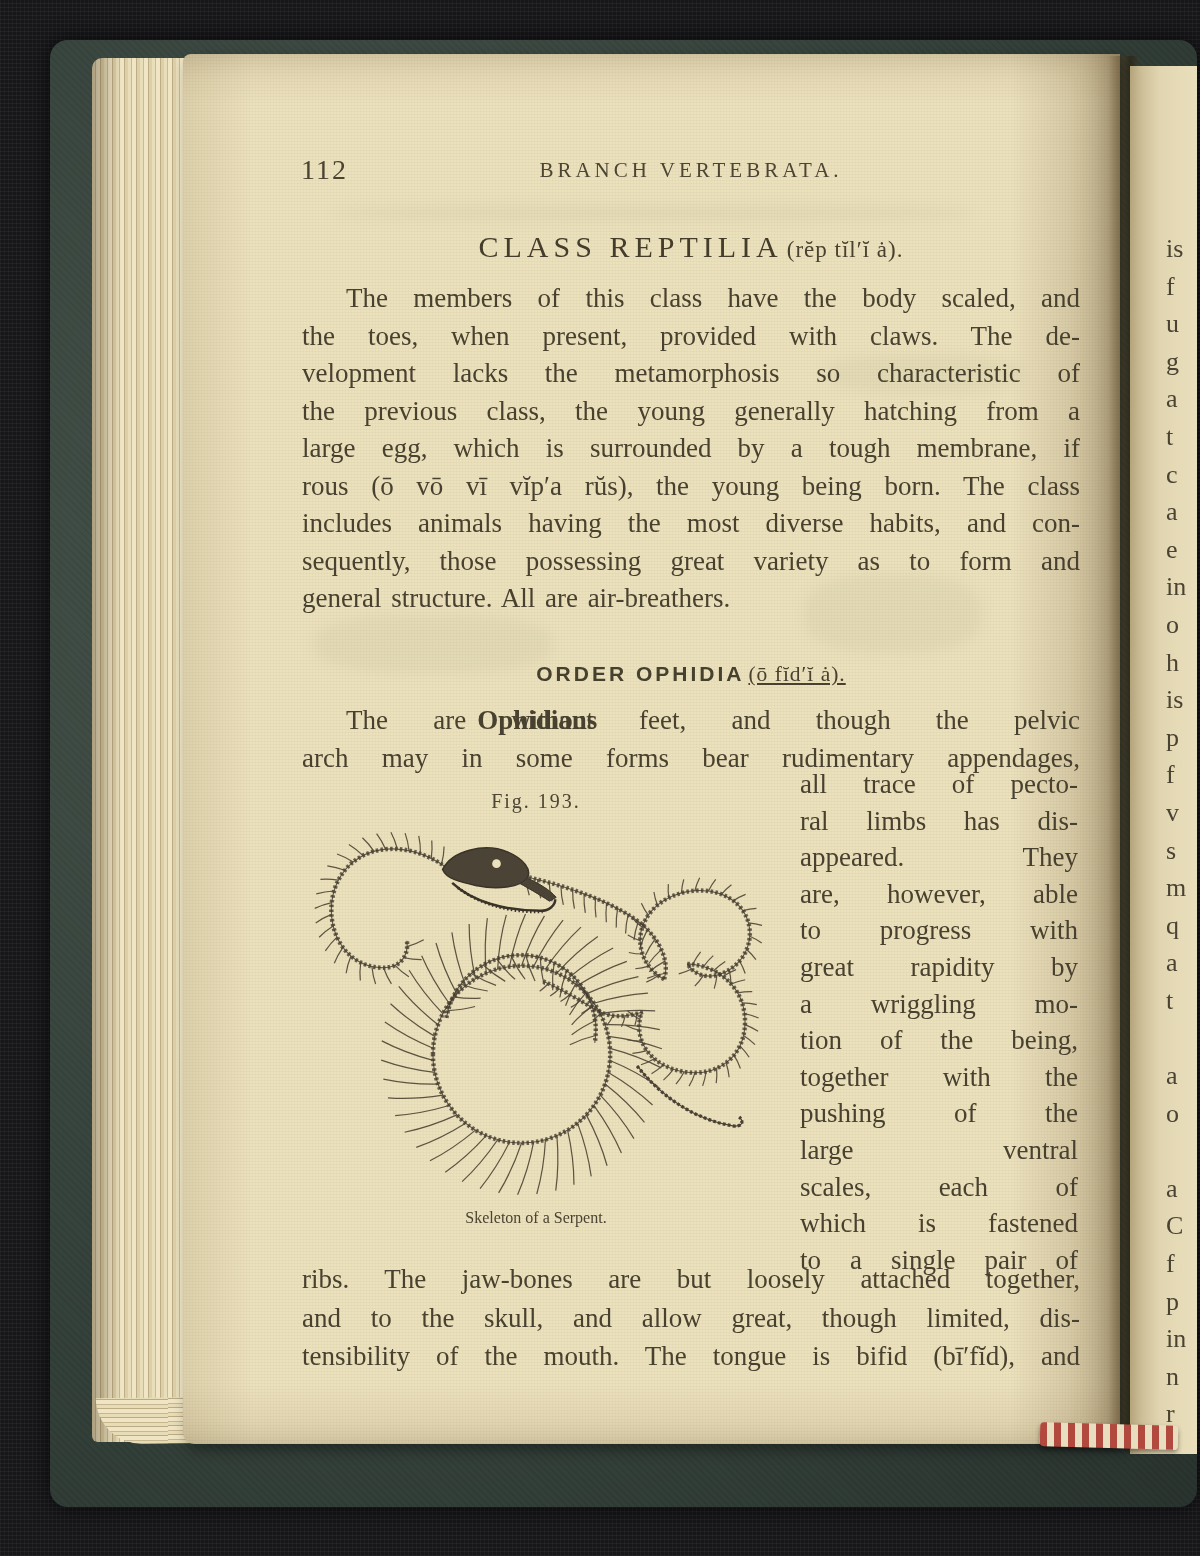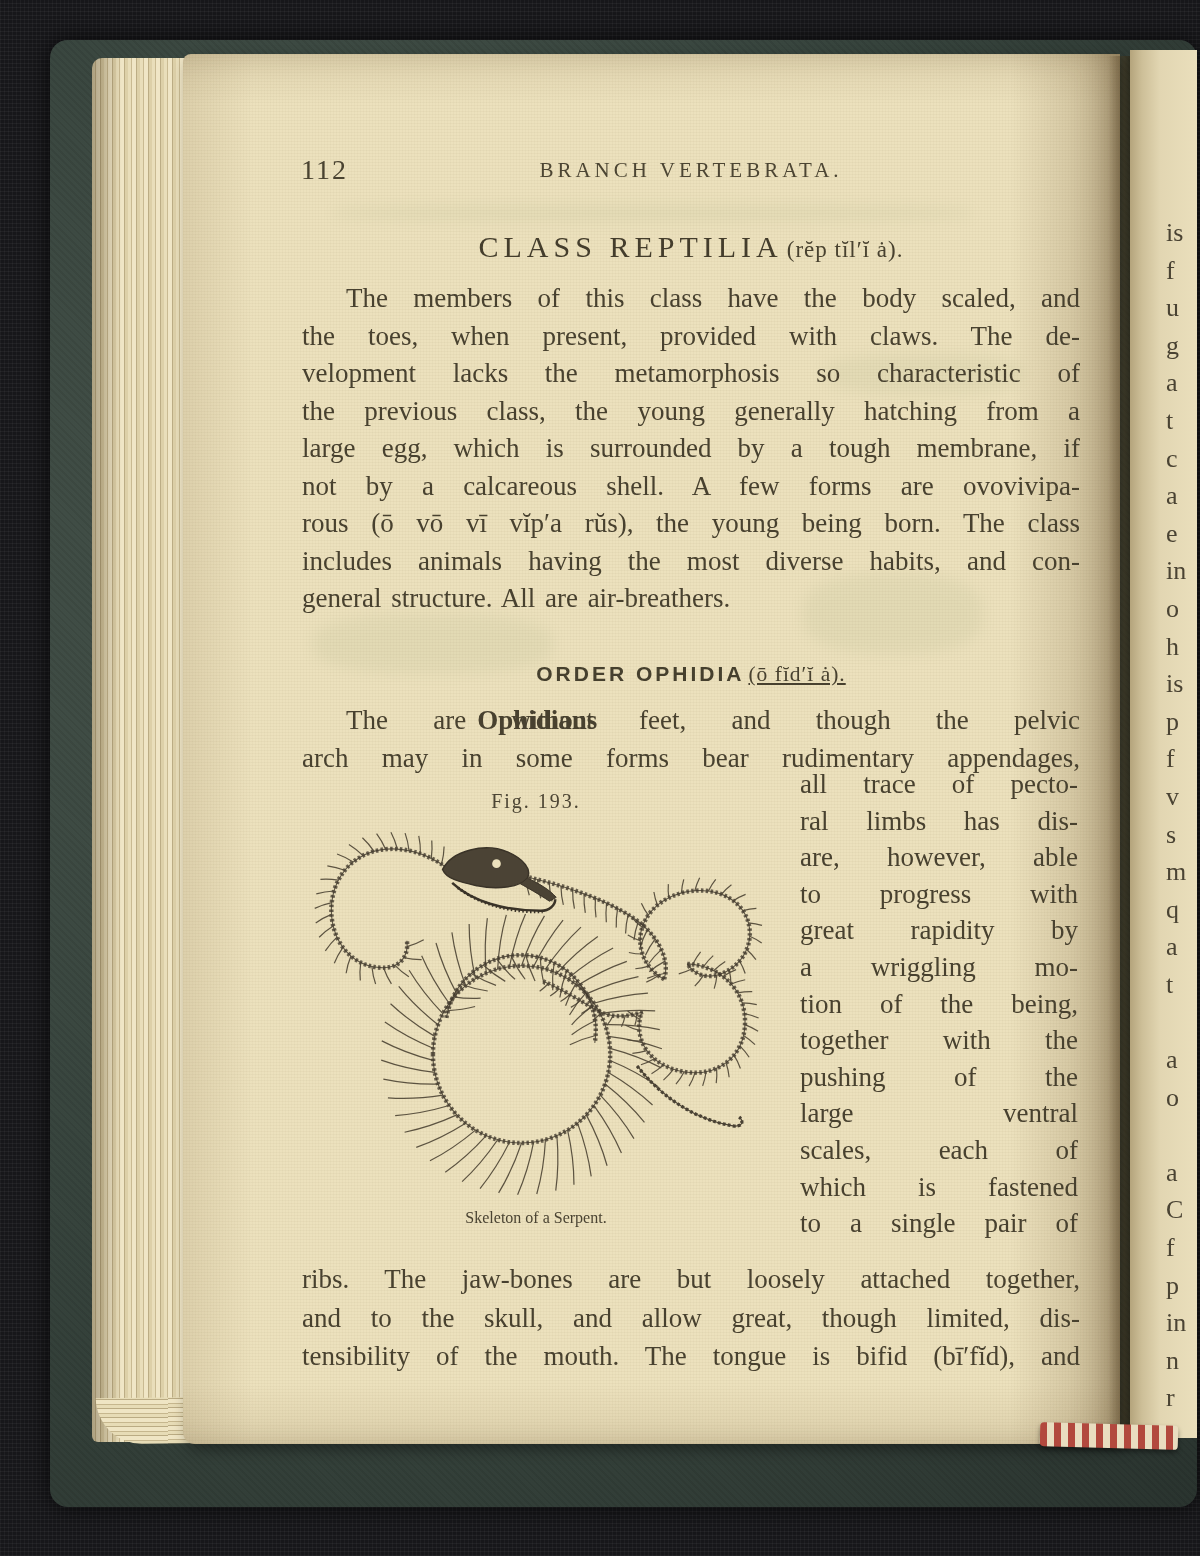--- a/index.html
+++ b/index.html
@@ -55,21 +55,21 @@
   .figlabel{text-align:center;font-size:20px;letter-spacing:2px;color:#4c4534;}
   .figsvg{width:472px;height:394px;margin-top:2px;}
   .figcaption{text-align:center;font-size:16px;margin-top:0px;color:#4a4332;}
   .sidecol{left:617px;top:712px;width:278px;font-size:27px;line-height:36.6px;word-spacing:2px;}
   .p3{top:1206px;line-height:38.5px;}
   .tl{position:static;display:block;text-align:justify;text-align-last:justify;}
   .tl.last-left{text-align-last:left;}
   
   .gutter{position:absolute;left:1108px;top:56px;width:30px;height:1388px;
     background:linear-gradient(90deg, rgba(70,52,24,0), rgba(70,52,24,.45) 55%, rgba(40,30,12,.55) 75%, rgba(70,52,24,.25));}
-  .facing{position:absolute;left:1130px;top:50px;width:67px;height:1388px;overflow:hidden;
+  .facing{position:absolute;left:1130px;top:66px;width:67px;height:1388px;overflow:hidden;
     background:linear-gradient(90deg, #b4a47c 0, #cdbf98 12px, #e2d6b2 30px, #eadfbc 100%);}
   .edgecol{position:absolute;left:36px;top:164px;width:34px;overflow:hidden;
     font-size:26px;color:#4a4333;}
   .edgecol .tl{text-align:left;text-align-last:left;height:37.6px;line-height:37.6px;}
   .headband{position:absolute;left:1040px;top:1424px;width:138px;height:24px;border-radius:4px;
     transform:rotate(1.6deg);
     background:repeating-linear-gradient(90deg, #b2493e 0 7px, #e9ddc0 7px 14px);
     box-shadow:0 3px 5px rgba(0,0,0,.4);}
   
   .spine{fill:none;stroke:#4a4234;stroke-width:4.6;stroke-dasharray:2.6 2.4;opacity:.82;}
@@ -100,23 +100,23 @@
       <span class="chead-main">CLASS REPTILIA</span>
       <span class="chead-pron">(rĕp tĭl′ĭ ȧ).</span>
     </div>
 
     <div class="para p1">
         <div class="tl" style="text-indent: 44px;">The members of this class have the body scaled, and</div>
         <div class="tl">the toes, when present, provided with claws.  The de-</div>
         <div class="tl">velopment lacks the metamorphosis so characteristic of</div>
         <div class="tl">the previous class, the young generally hatching from a</div>
         <div class="tl">large egg, which is surrounded by a tough membrane, if</div>
-        <div class="tl">not by a calcareous shell.  A few forms are ovovivipa-</div>
         <div class="tl">rous (ō vō vī vĭp′a rŭs), the young being born.  The class</div>
         <div class="tl">includes animals having the most diverse habits, and con-</div>
+        <div class="tl">sequently, those possessing great variety as to form and</div>
         <div class="tl last-left">general structure.  All are air-breathers.</div>
       </div>
 
     <div class="ohead">
       <span class="ohead-main">ORDER OPHIDIA</span>
       <span class="ohead-pron">(ō fĭd′ĭ ȧ).</span>
     </div>
 
     <div class="para p2">
         <div class="tl" style="text-indent: 44px;">The <b>Ophidians</b> are without feet, and though the pelvic</div>
@@ -331,20 +331,21 @@
             <circle cx="204" cy="46" r="4.5" fill="#ece1bd" stroke-width="1.4"></circle>
           </g>
         </g>
       </svg>
       <div class="figcaption">Skeleton of a Serpent.</div>
     </div>
 
     <div class="sidecol">
         <div class="tl">all trace of pecto-</div>
         <div class="tl">ral limbs has dis-</div>
+        <div class="tl">appeared.  They</div>
         <div class="tl">are, however, able</div>
         <div class="tl">to progress with</div>
         <div class="tl">great rapidity by</div>
         <div class="tl">a wriggling mo-</div>
         <div class="tl">tion of the being,</div>
         <div class="tl">together with the</div>
         <div class="tl">pushing of the</div>
         <div class="tl">large ventral</div>
         <div class="tl">scales, each of</div>
         <div class="tl">which is fastened</div>

